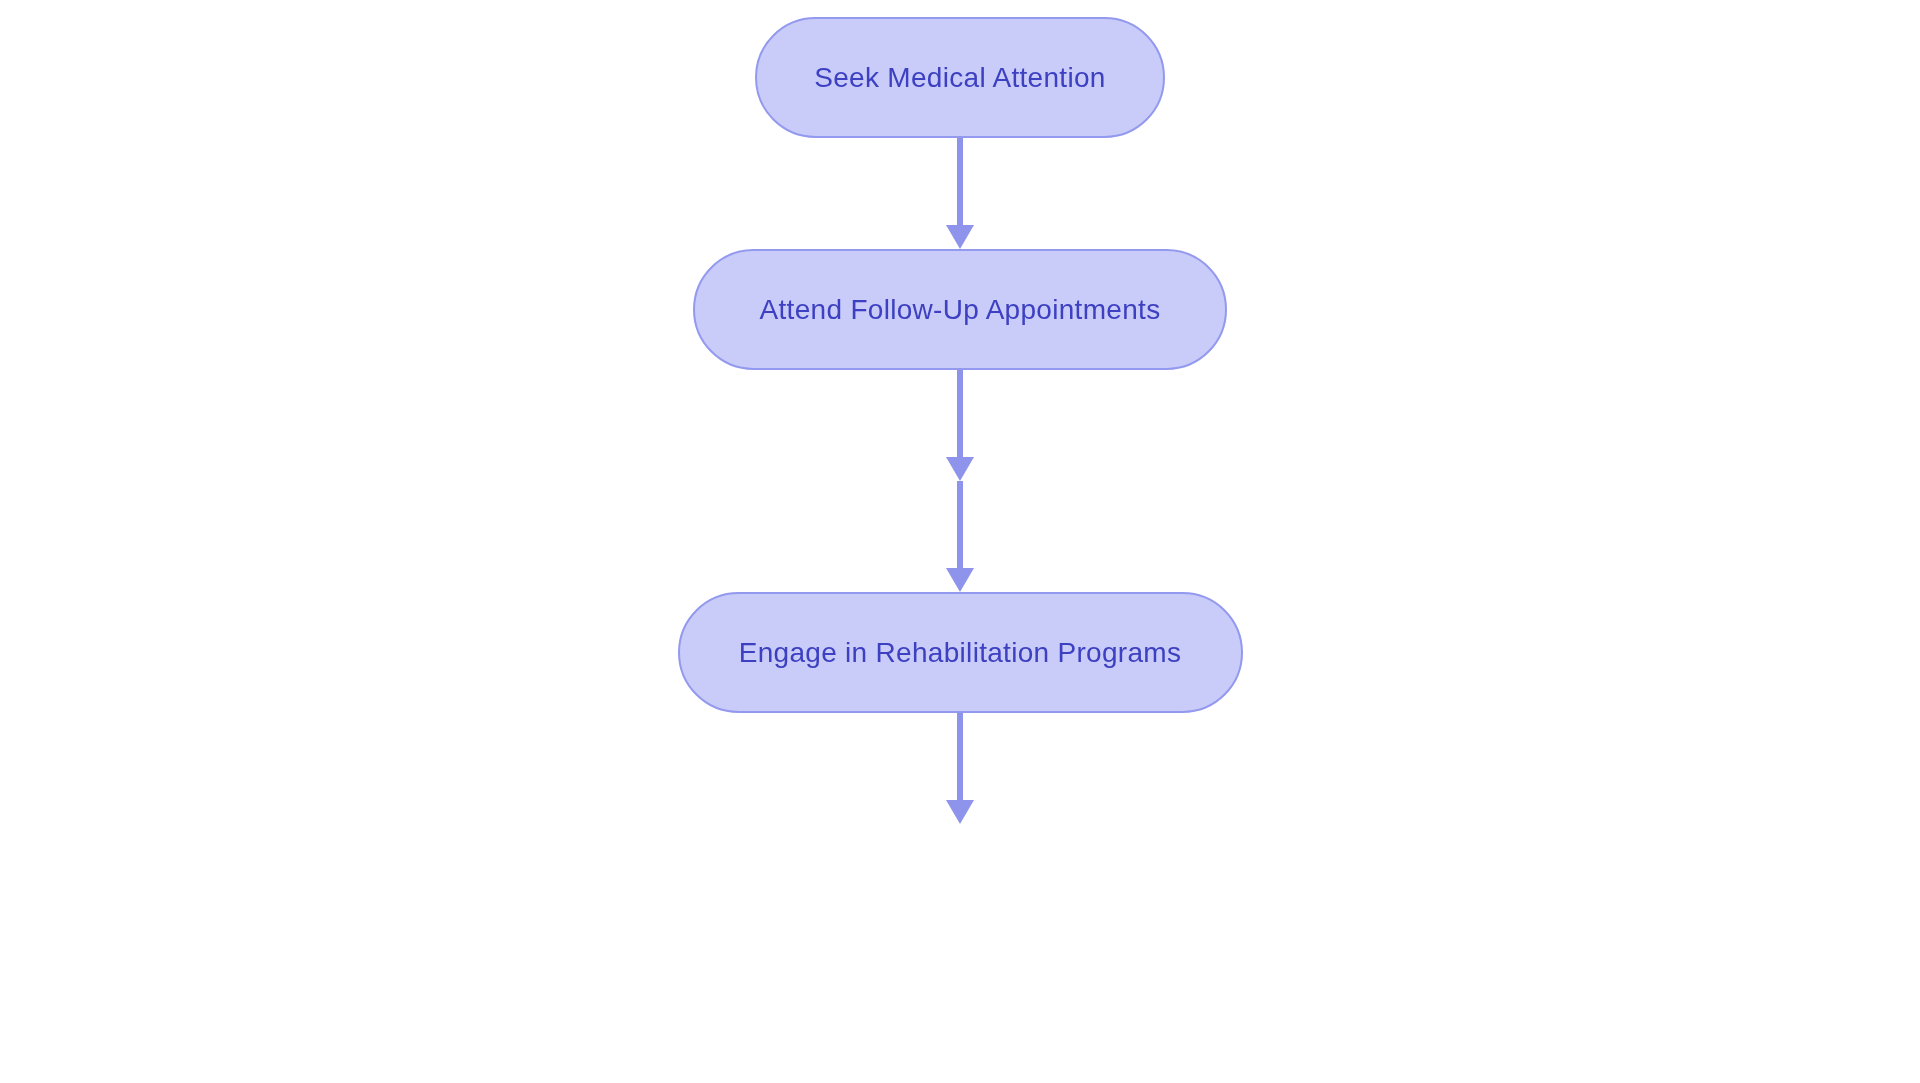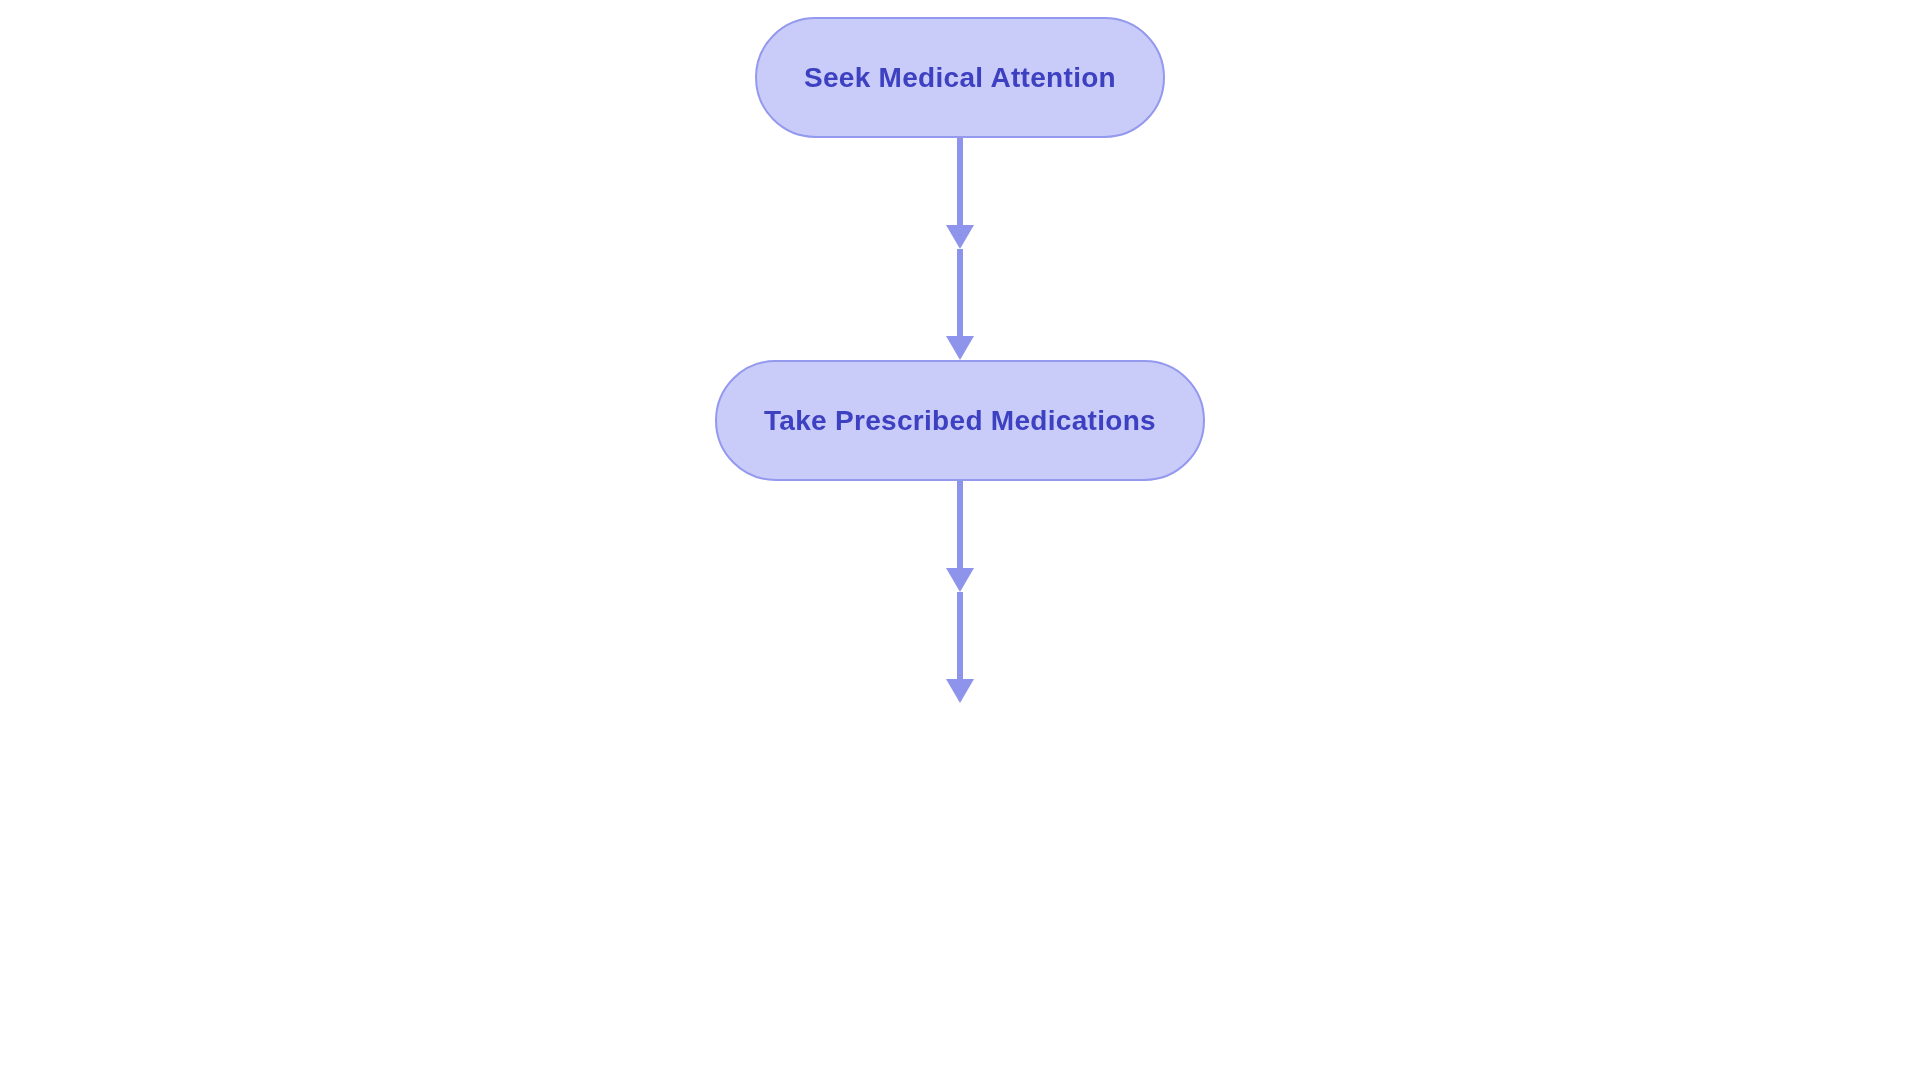--- a/index.html
+++ b/index.html
@@ -40,21 +40,20 @@
     background: var(--node-fill, #c9cbf8);
     border: 2px solid var(--node-border, #9399ee);
     color: var(--node-text, #3c40c1);
     display: flex;
     align-items: center;
     justify-content: center;
     text-align: center;
     font-size: 28px;
     letter-spacing: 0.3px;
     flex: 0 0 auto;
-    font-weight: bold;
   }
   .node.w1 { width: 410px; }
   .node.w2 { width: 534px; }
   .node.w3 { width: 490px; }
   .node.w4 { width: 565px; }
   .node.w5 { width: 572px; }
   .node-label {
     display: block;
     padding: 0 20px;
     white-space: nowrap;
@@ -89,36 +88,39 @@
 
     <div class="node w1">
       <span class="node-label">Seek Medical Attention</span>
     </div>
 
     <div class="arrow">
       <div class="line"></div>
       <div class="head"></div>
     </div>
 
-
-    <div class="arrow">
-      <div class="line"></div>
-      <div class="head"></div>
-    </div>
-
-    <div class="node w3">
-      <span class="node-label">Take Prescribed Medications</span>
+    <div class="node w2">
+      <span class="node-label">Attend Follow-Up Appointments</span>
     </div>
 
     <div class="arrow">
       <div class="line"></div>
       <div class="head"></div>
     </div>
 
 
     <div class="arrow">
       <div class="line"></div>
       <div class="head"></div>
     </div>
 
+    <div class="node w4">
+      <span class="node-label">Engage in Rehabilitation Programs</span>
+    </div>
+
+    <div class="arrow">
+      <div class="line"></div>
+      <div class="head"></div>
+    </div>
+
 
   </div>
 </div>
 
 </body></html>

